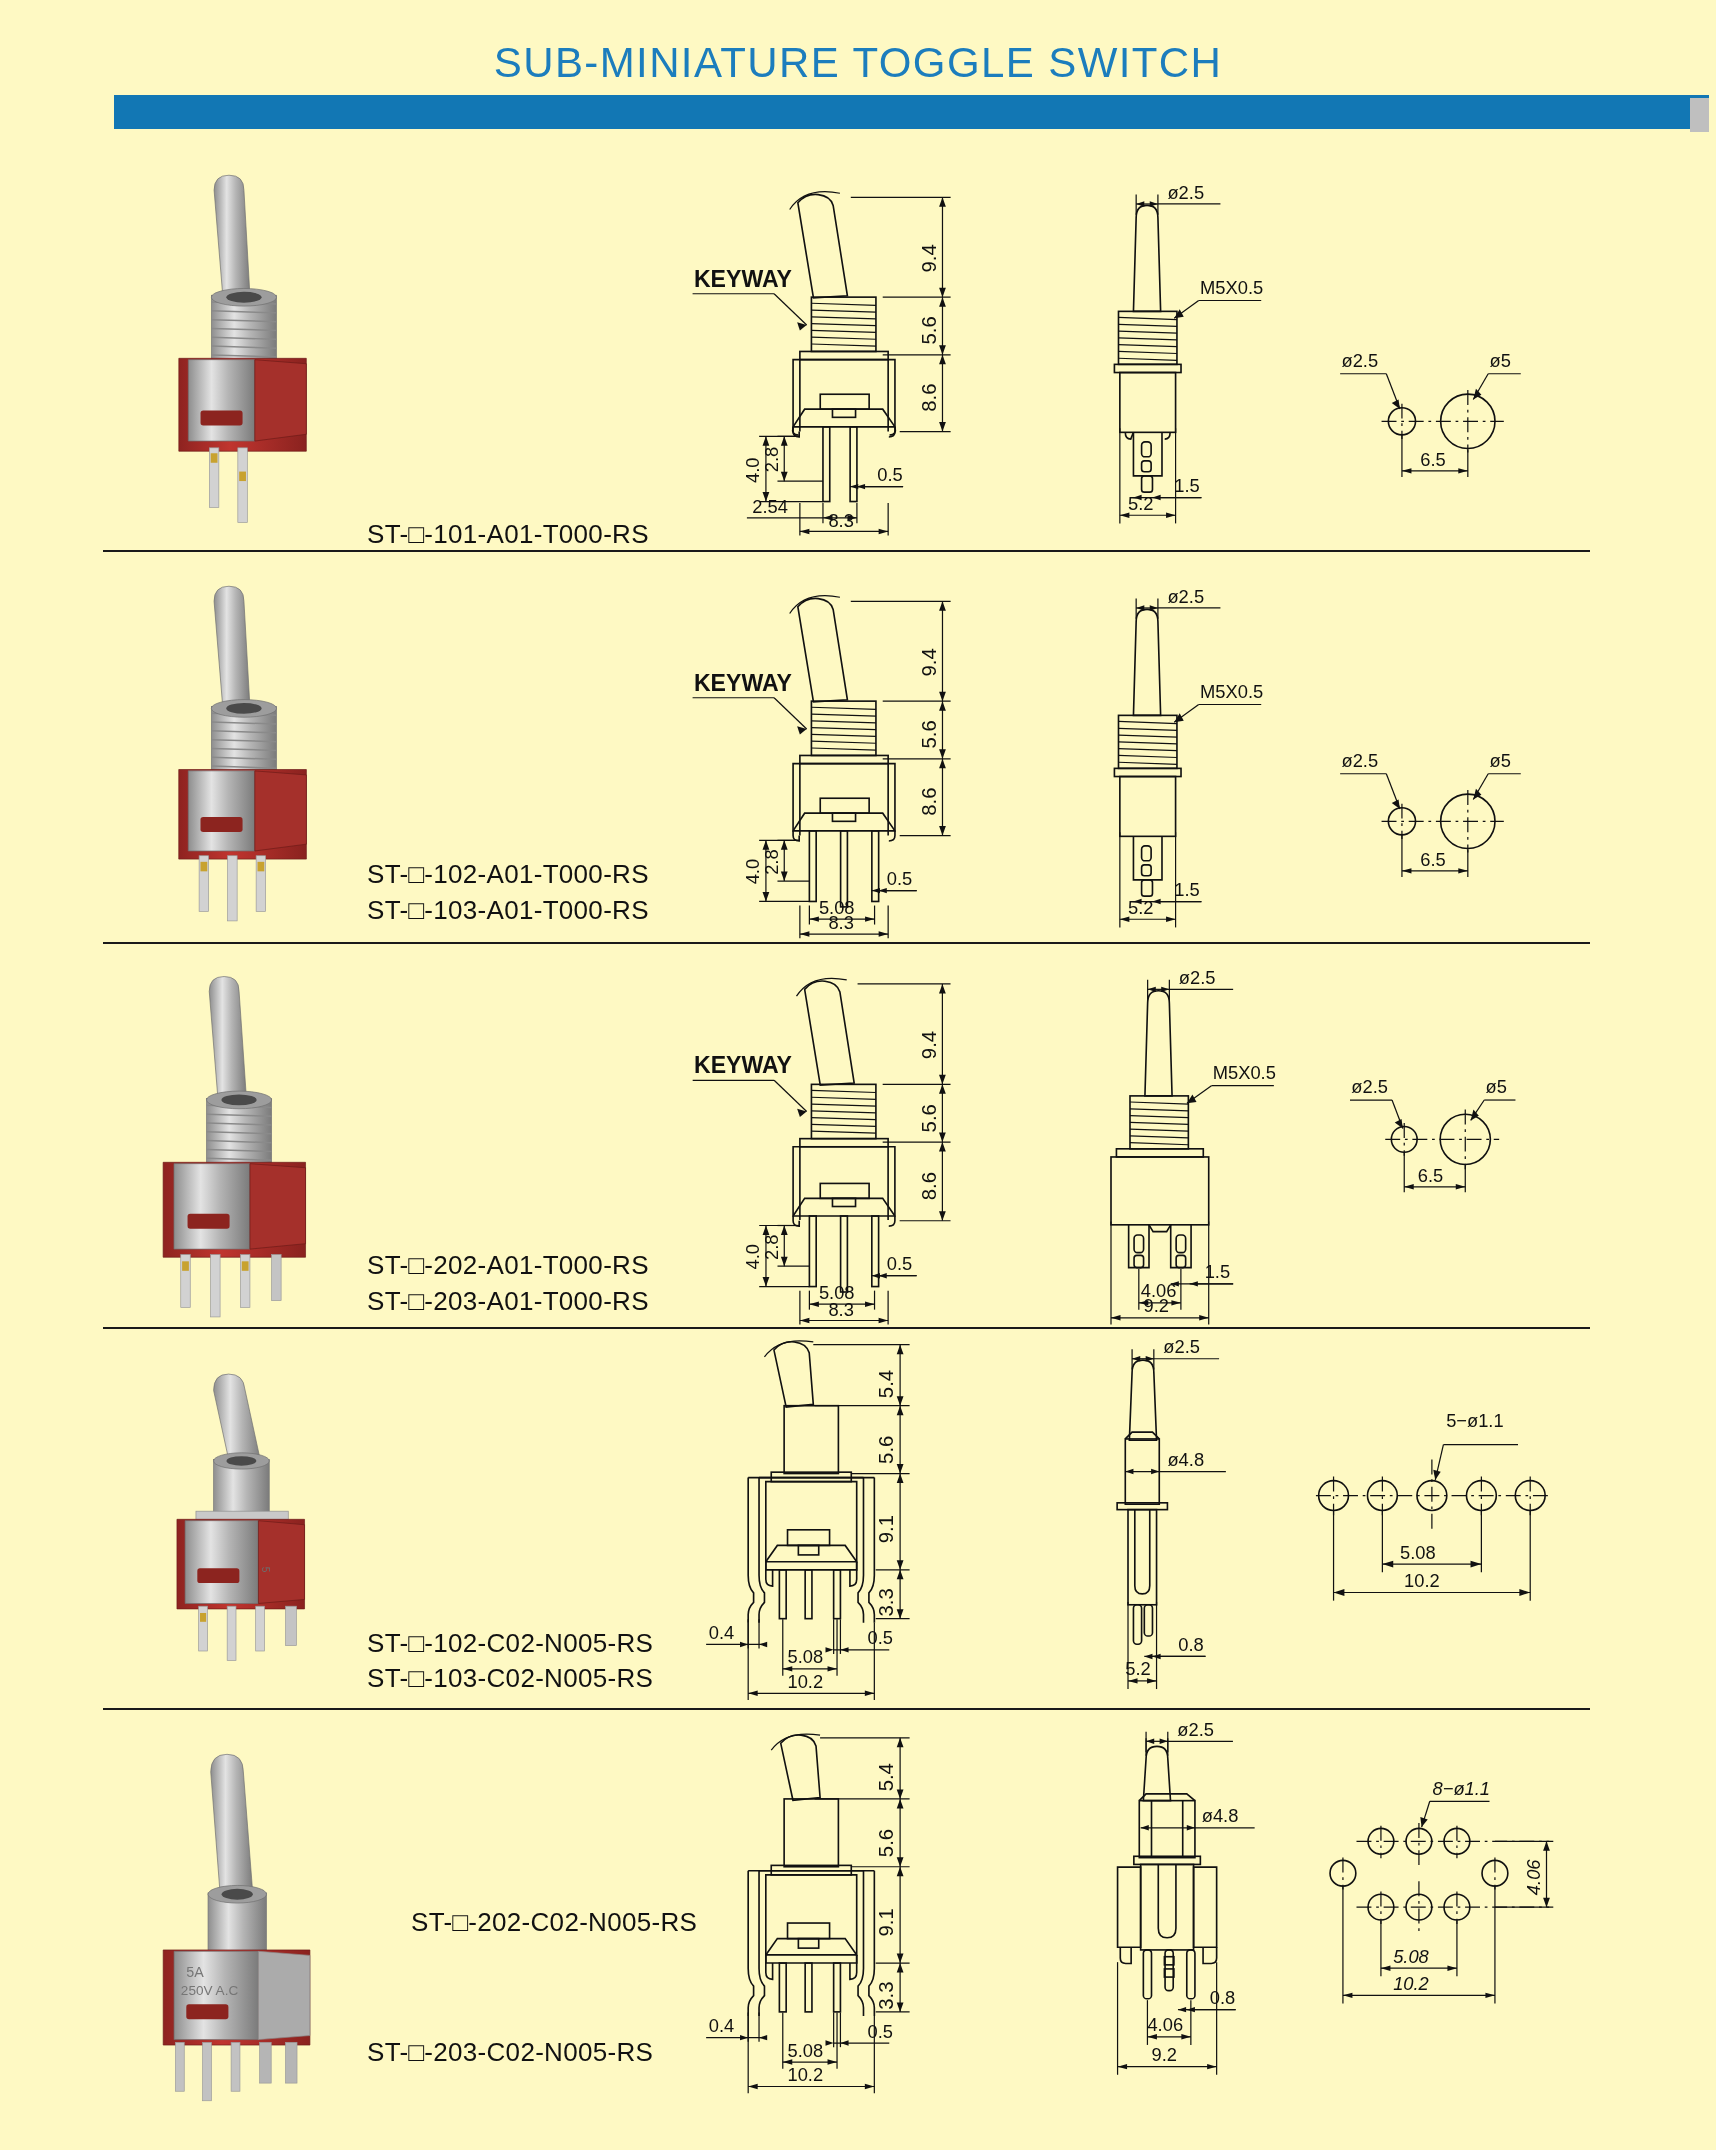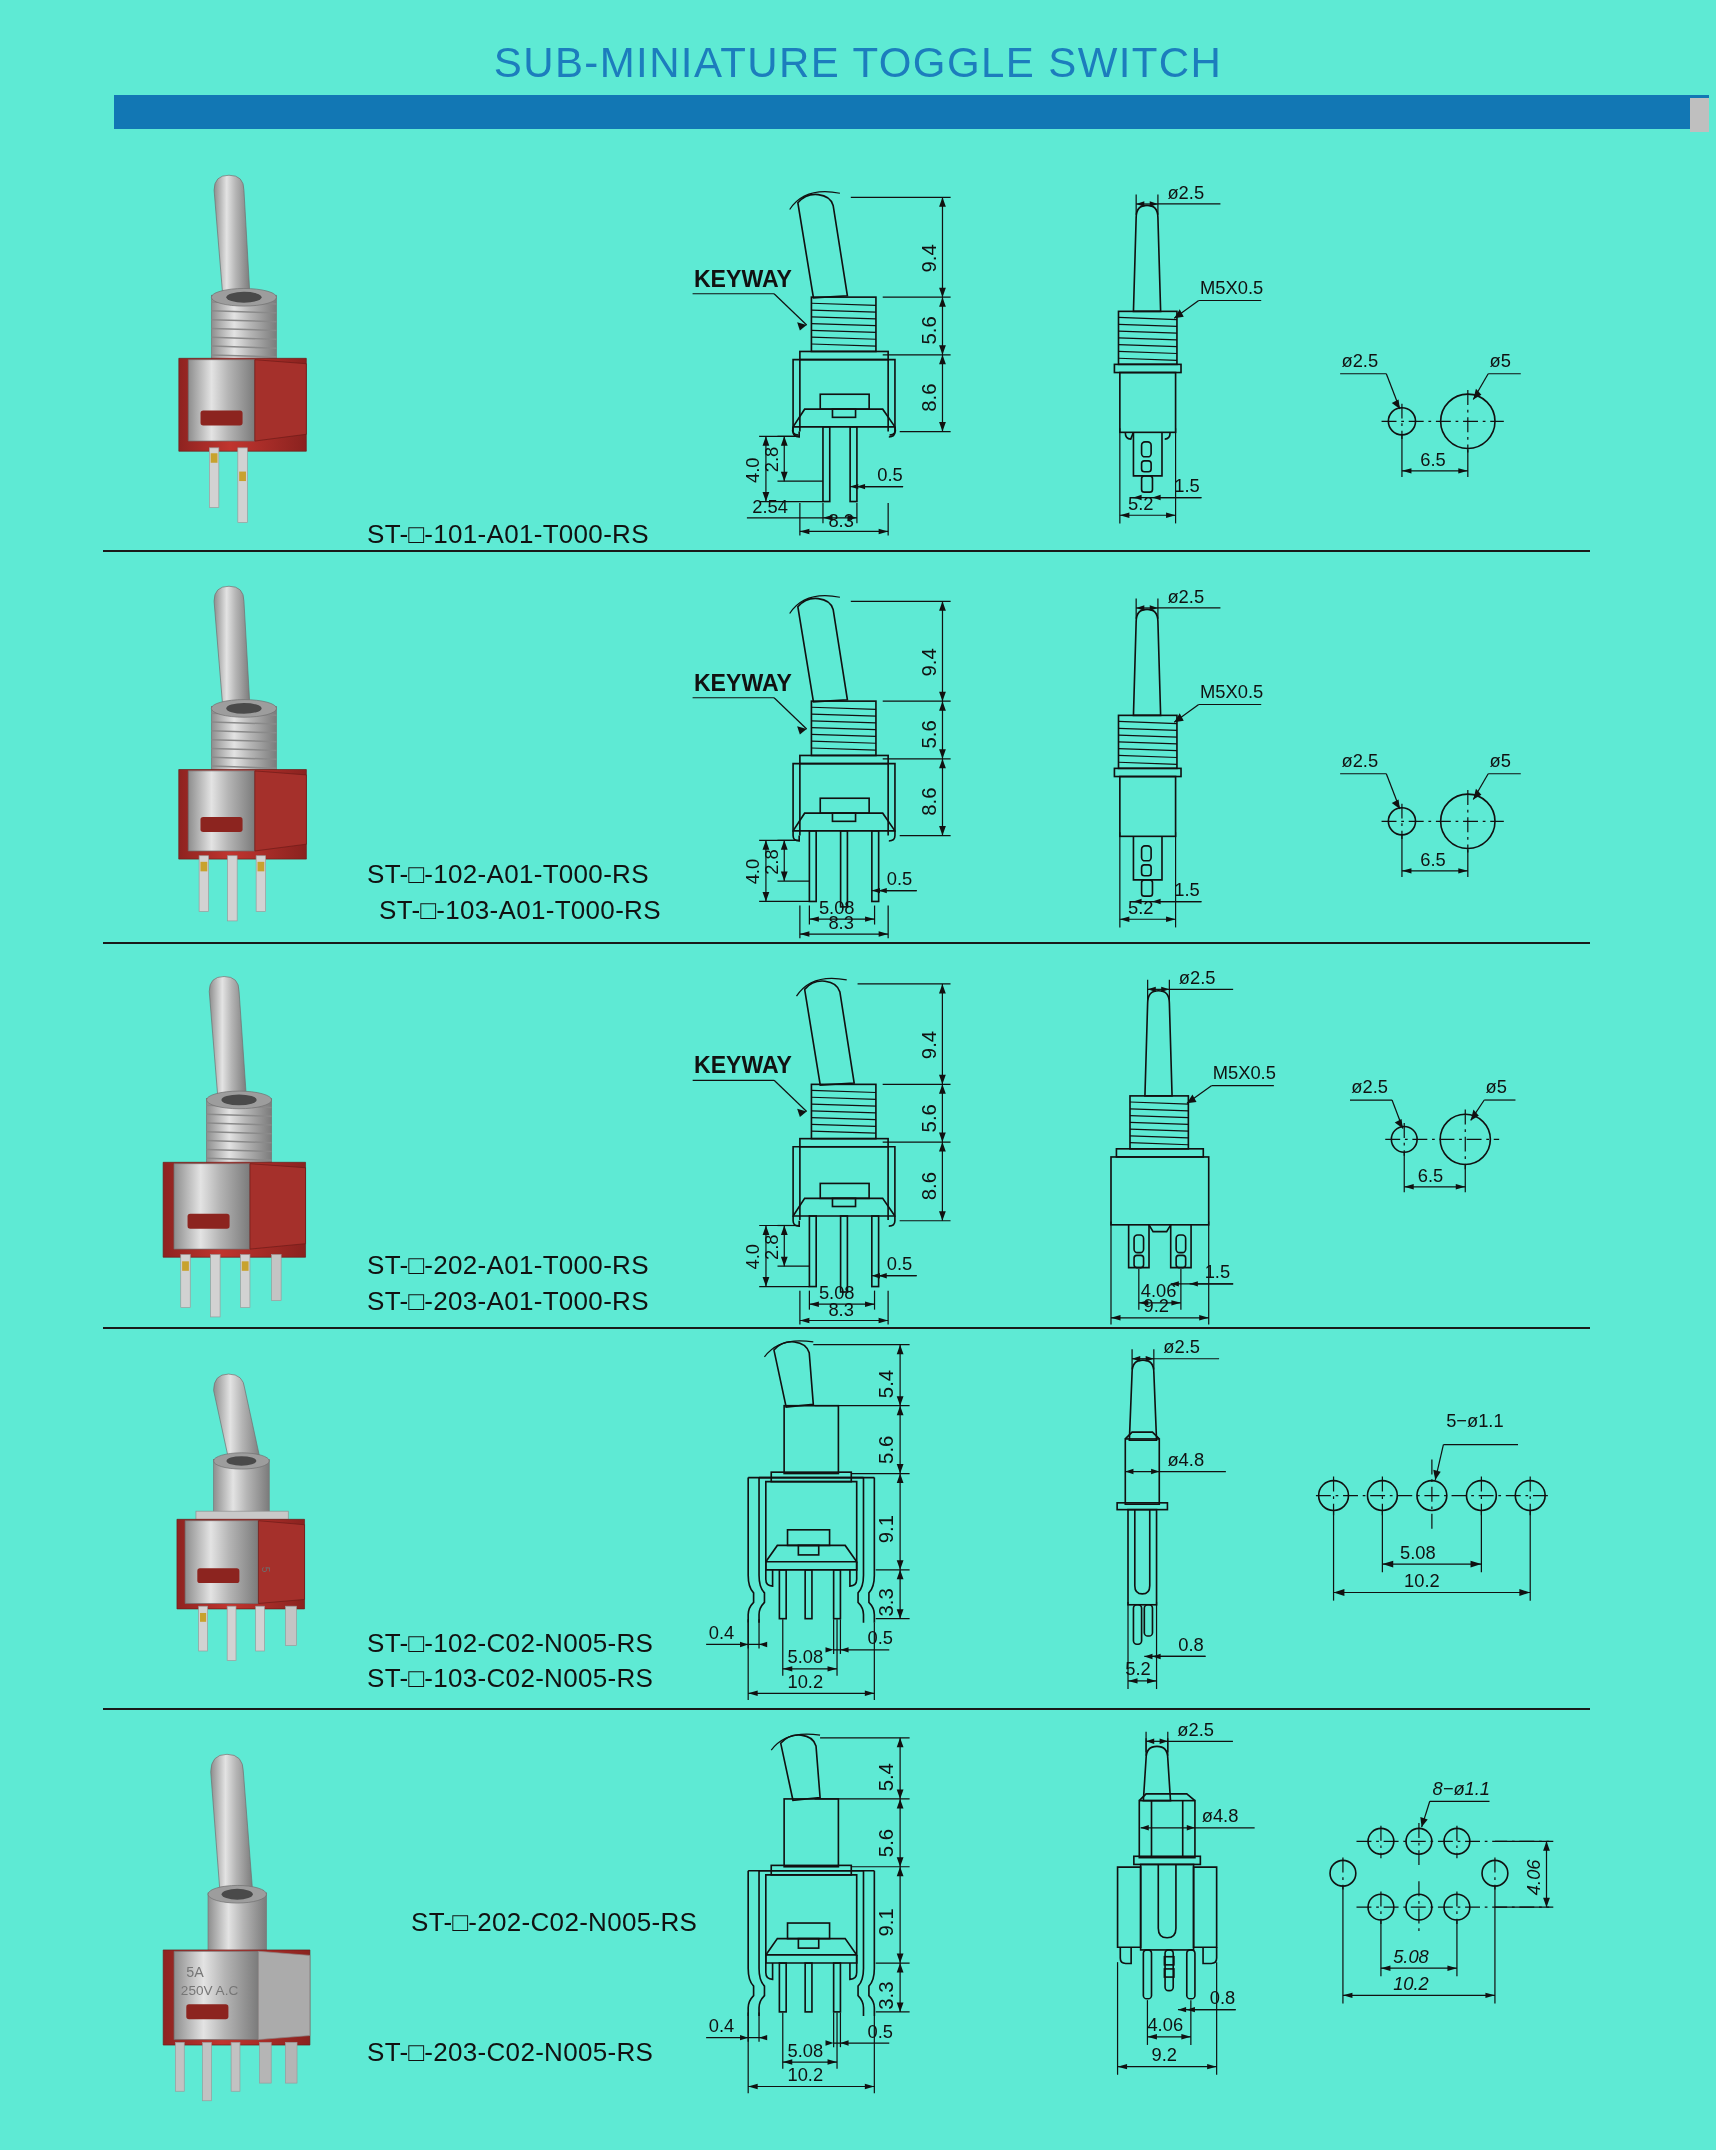--- a/index.html
+++ b/index.html
@@ -2,21 +2,21 @@
 <html style="font-size:11px"><head>
 <meta charset="utf-8">
 <style>
   html,body{margin:0;padding:0;background:#fff;}
   body{
     width:1716px;height:2151px;position:relative;
     font-family:"Liberation Sans",sans-serif;
     color:#000;
     overflow:hidden;
   }
-  .page{position:absolute;inset:0;background:#5eead4;}
+  .page{position:absolute;inset:0;background:#fef9c3;}
 
   
   .header-title{
     position:absolute;top:39px;left:0;width:1716px;text-align:center;
     font-size:42px;font-weight:400;letter-spacing:1.4px;
     color:#1c7dbd;
     font-family:"Liberation Sans",sans-serif;
   }
   .header-bar{
     position:absolute;top:95px;left:114px;width:1595px;height:34px;
@@ -289,21 +289,21 @@
         <rect x="80" y="358" width="62" height="22" rx="4" fill="#8c241f"></rect>
         <rect x="78" y="415" width="14" height="82" fill="#d2d2d2" stroke="#9a9a9a"></rect>
         <rect x="120" y="415" width="14" height="96" fill="#d2d2d2" stroke="#9a9a9a"></rect>
         <rect x="162" y="415" width="14" height="82" fill="#d2d2d2" stroke="#9a9a9a"></rect>
         <rect x="80" y="424" width="10" height="14" fill="#c8a22e"></rect>
         <rect x="164" y="424" width="10" height="14" fill="#c8a22e"></rect>
       </svg>
     </div>
 
     <div class="part-label" style="left:367px;top:859px;">ST-□-102-A01-T000-RS</div>
-    <div class="part-label" style="left:367px;top:895px;margin-left:12px;">ST-□-103-A01-T000-RS</div>
+    <div class="part-label" style="left:367px;top:895px;">ST-□-103-A01-T000-RS</div>
 
     <div class="dwg" style="left:679px;top:574px;">
       <svg width="292" height="367" viewBox="0 0 430 540">
         <path class="ln" d="M175 48 q12 -14 30 -12 q18 2 22 16 L248 185 L198 188 Z"></path>
         <path class="ln-thin" d="M163 58 q22 -34 74 -24"></path>
         <rect class="ln" x="195" y="187" width="95" height="80"></rect>
         <g class="ln-thin">
           <line x1="195" y1="196" x2="290" y2="199"></line>
             <line x1="195" y1="206" x2="290" y2="209"></line>
           <line x1="195" y1="216" x2="290" y2="219"></line>

